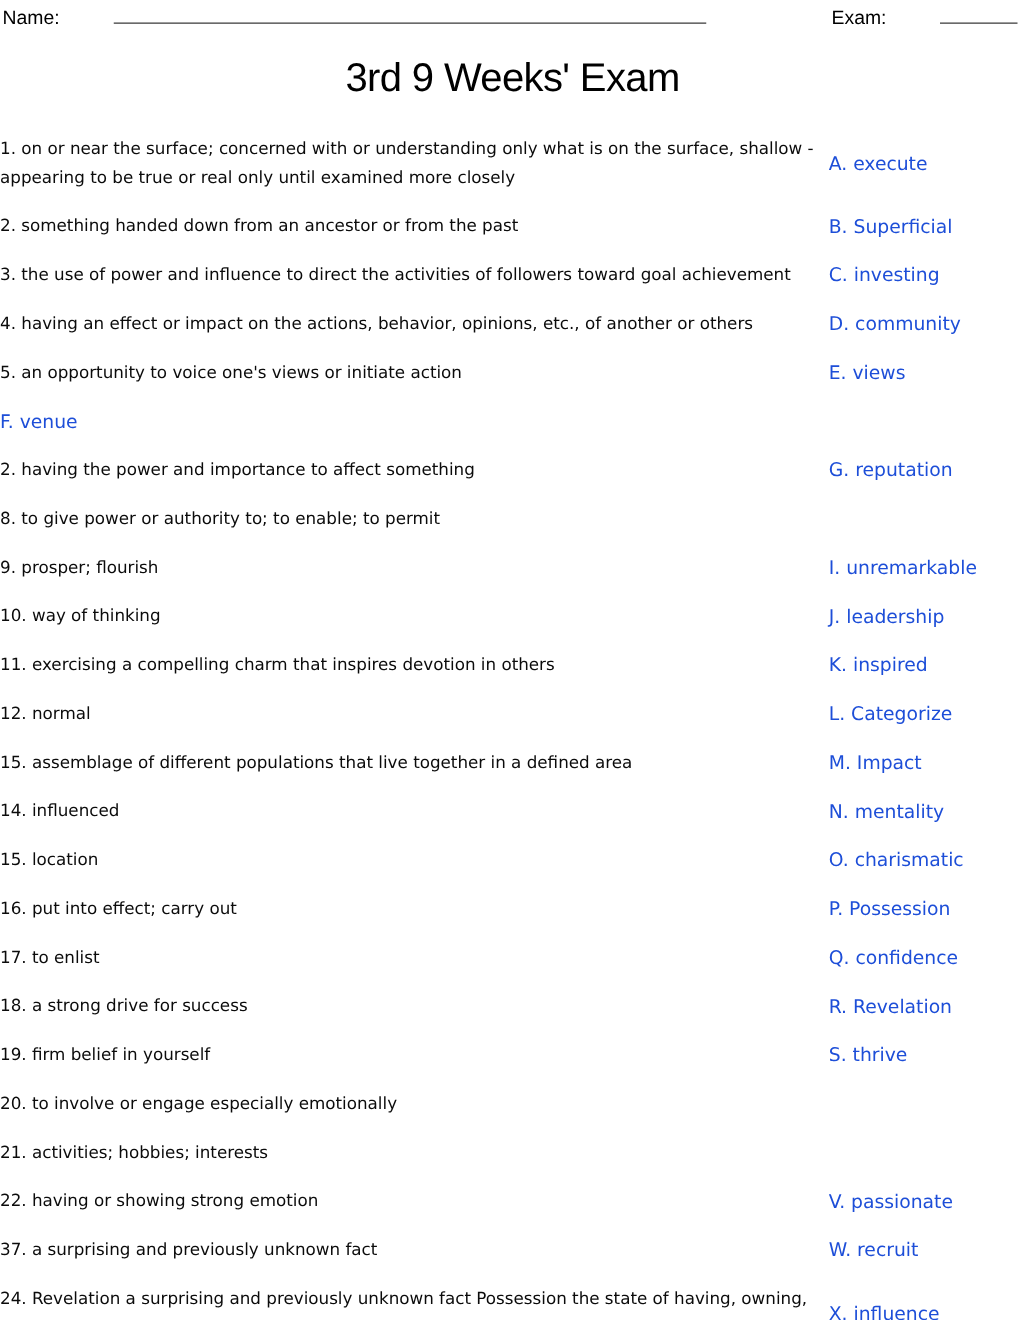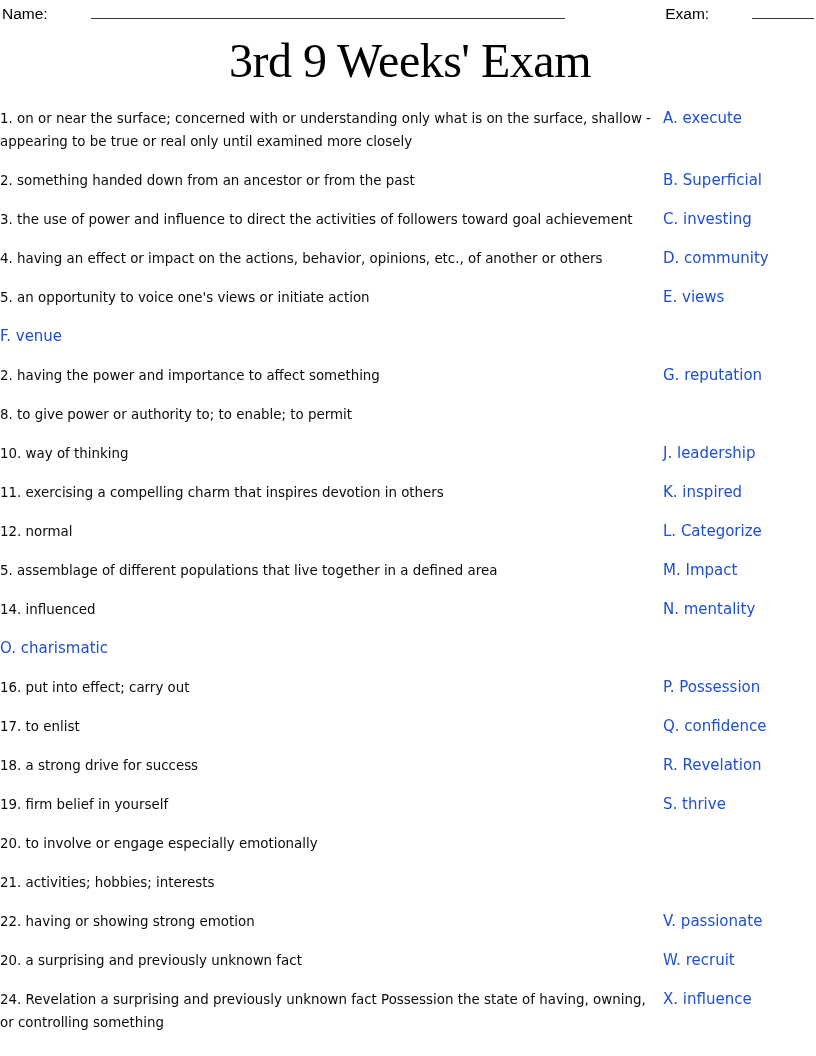--- a/index.html
+++ b/index.html
@@ -47,37 +47,37 @@
     height: 14px;
     margin: 0 0 0 3px;
   }
   .rule-name { width: 522px; }
   .rule-date { width: 68px; }
   .spacer-md { width: 22px; display: inline-block; }
 
   
   .title {
     text-align: center;
-    font-family: Liberation Serif, serif;
+    font-family: Liberation Sans, sans-serif;
     font-weight: 400;
-    font-size: 48px;
+    font-size: 32px;
     line-height: 58px;
     letter-spacing: -0.5px;
     margin: 8px 0 0 0;
     padding: 0 0 0 4px;
   }
 
   
   .matching {
     margin-top: 17px;
     position: relative;
   }
   .row {
     display: flex;
-    align-items: flex-start;
+    align-items: center;
     margin-bottom: 16px;
   }
   .row:last-child { margin-bottom: 0; }
 
   .prompt {
     width: 663px;
     box-sizing: border-box;
     padding-right: 12px;
     font-family: "DejaVu Sans", sans-serif;
     font-size: 13.4px;
@@ -134,40 +134,45 @@
         <div class="answer">F. venue</div>
       </div>
       <div class="row">
         <div class="prompt">2. having the power and importance to affect something</div>
         <div class="answer">G. reputation</div>
       </div>
       <div class="row">
         <div class="prompt">8. to give power or authority to; to enable; to permit</div>
       </div>
       <div class="row">
+        <div class="prompt">9. prosper; flourish</div>
+        <div class="answer">I. unremarkable</div>
+      </div>
+      <div class="row">
         <div class="prompt">10. way of thinking</div>
         <div class="answer">J. leadership</div>
       </div>
       <div class="row">
         <div class="prompt">11. exercising a compelling charm that inspires devotion in others</div>
         <div class="answer">K. inspired</div>
       </div>
       <div class="row">
         <div class="prompt">12. normal</div>
         <div class="answer">L. Categorize</div>
       </div>
       <div class="row">
-        <div class="prompt">5. assemblage of different populations that live together in a defined area</div>
+        <div class="prompt">15. assemblage of different populations that live together in a defined area</div>
         <div class="answer">M. Impact</div>
       </div>
       <div class="row">
         <div class="prompt">14. influenced</div>
         <div class="answer">N. mentality</div>
       </div>
       <div class="row">
+        <div class="prompt">15. location</div>
         <div class="answer">O. charismatic</div>
       </div>
       <div class="row">
         <div class="prompt">16. put into effect; carry out</div>
         <div class="answer">P. Possession</div>
       </div>
       <div class="row">
         <div class="prompt">17. to enlist</div>
         <div class="answer">Q. confidence</div>
       </div>
@@ -183,21 +188,21 @@
         <div class="prompt">20. to involve or engage especially emotionally</div>
       </div>
       <div class="row">
         <div class="prompt">21. activities; hobbies; interests</div>
       </div>
       <div class="row">
         <div class="prompt">22. having or showing strong emotion</div>
         <div class="answer">V. passionate</div>
       </div>
       <div class="row">
-        <div class="prompt">20. a surprising and previously unknown fact</div>
+        <div class="prompt">37. a surprising and previously unknown fact</div>
         <div class="answer">W. recruit</div>
       </div>
       <div class="row">
         <div class="prompt">24. Revelation a surprising and previously unknown fact Possession the state of having, owning, or controlling something</div>
         <div class="answer">X. influence</div>
       </div>
     </div>
 
 </div>
 

